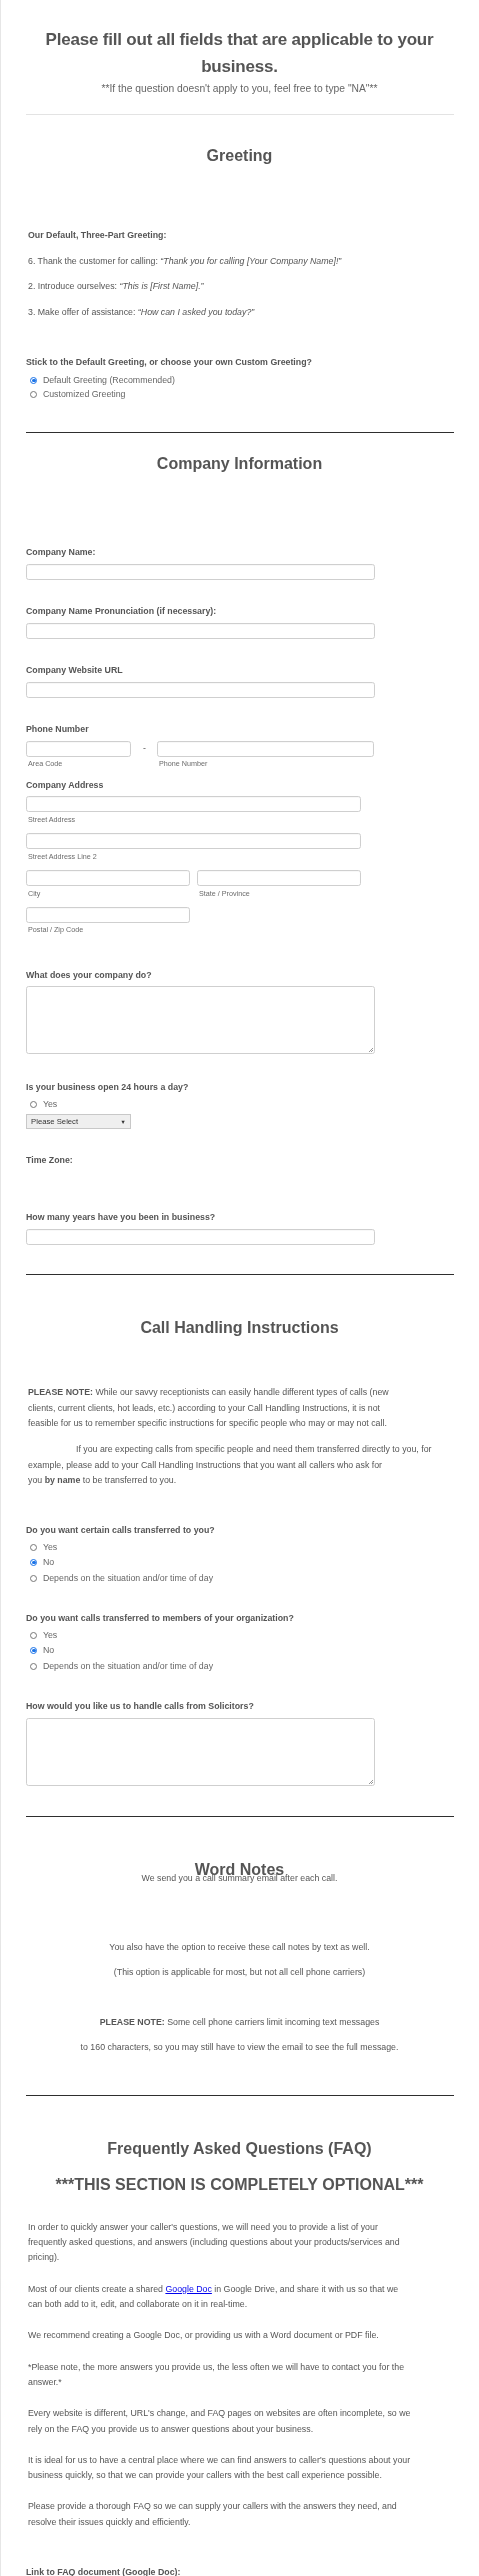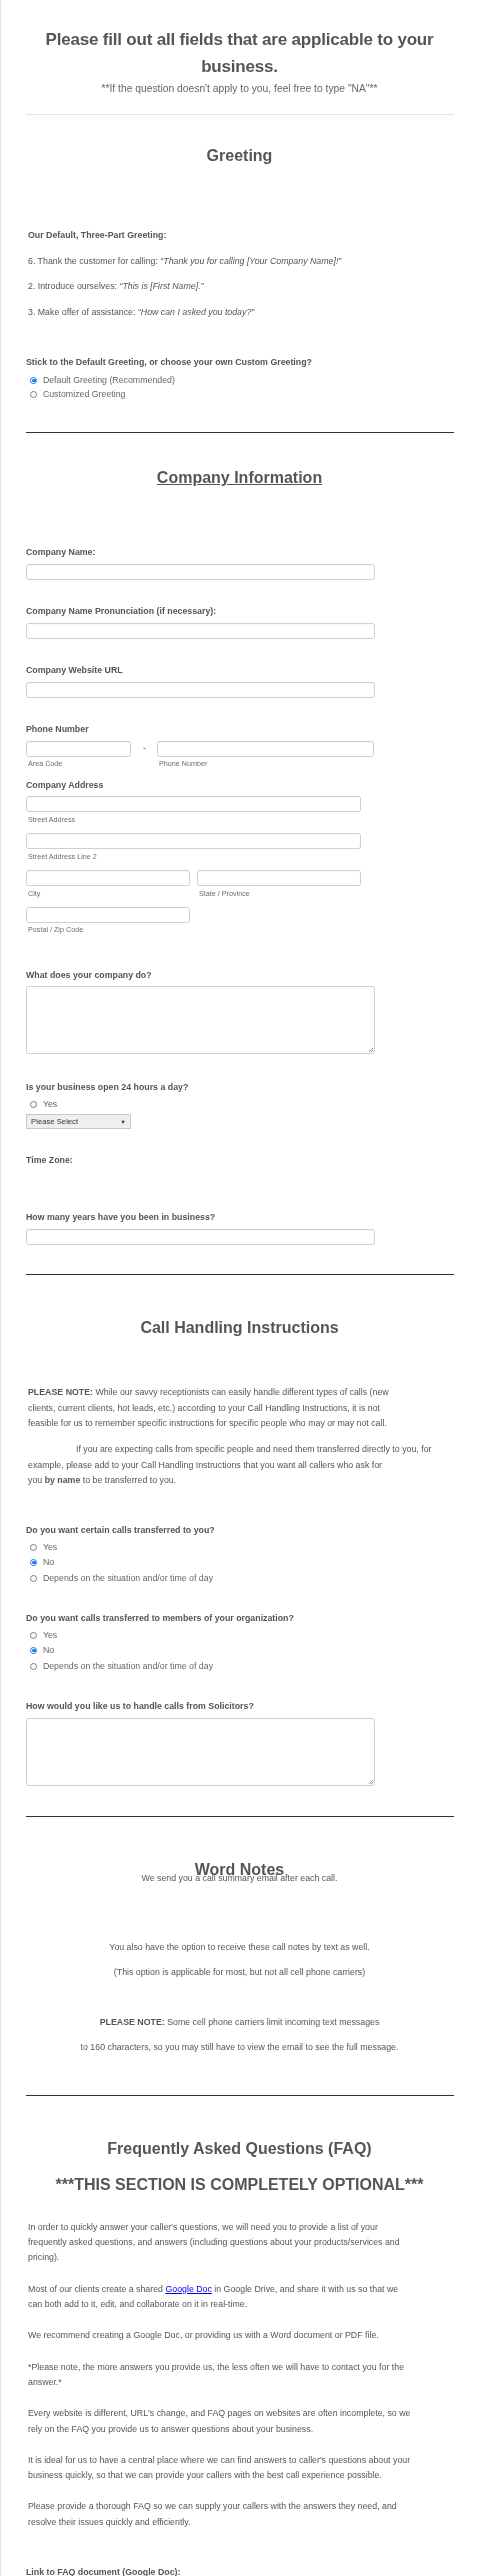--- a/index.html
+++ b/index.html
@@ -52,21 +52,21 @@
 <div class="radio-row" style="top:375px;">
   <span class="radio checked"></span>
   <span class="radio-label">Default Greeting (Recommended)</span>
 </div>
 <div class="radio-row" style="top:389px;">
   <span class="radio"></span>
   <span class="radio-label">Customized Greeting</span>
 </div>
 <div class="divider-dark" style="top:432px;"></div>
 
-<div class="abs center h2" style="top:469px;text-decoration:underline;">Company Information</div>
+<div class="abs center h2" style="top:455px;">Company Information</div>
 <div class="abs label" style="top:547px;">Company Name:</div>
 <div class="input" style="left:26px; top:564px; width:349px;"></div>
 <div class="abs label" style="top:606px;">Company Name Pronunciation (if necessary):</div>
 <div class="input" style="left:26px; top:623px; width:349px;"></div>
 <div class="abs label" style="top:665px;">Company Website URL</div>
 <div class="input" style="left:26px; top:682px; width:349px;"></div>
 
 <div class="abs label" style="top:724px;">Phone Number</div>
 <div class="input" style="left:26px; top:741px; width:105px;"></div>
 <div class="abs ctext" style="left:143px; top:743px;">-</div>

